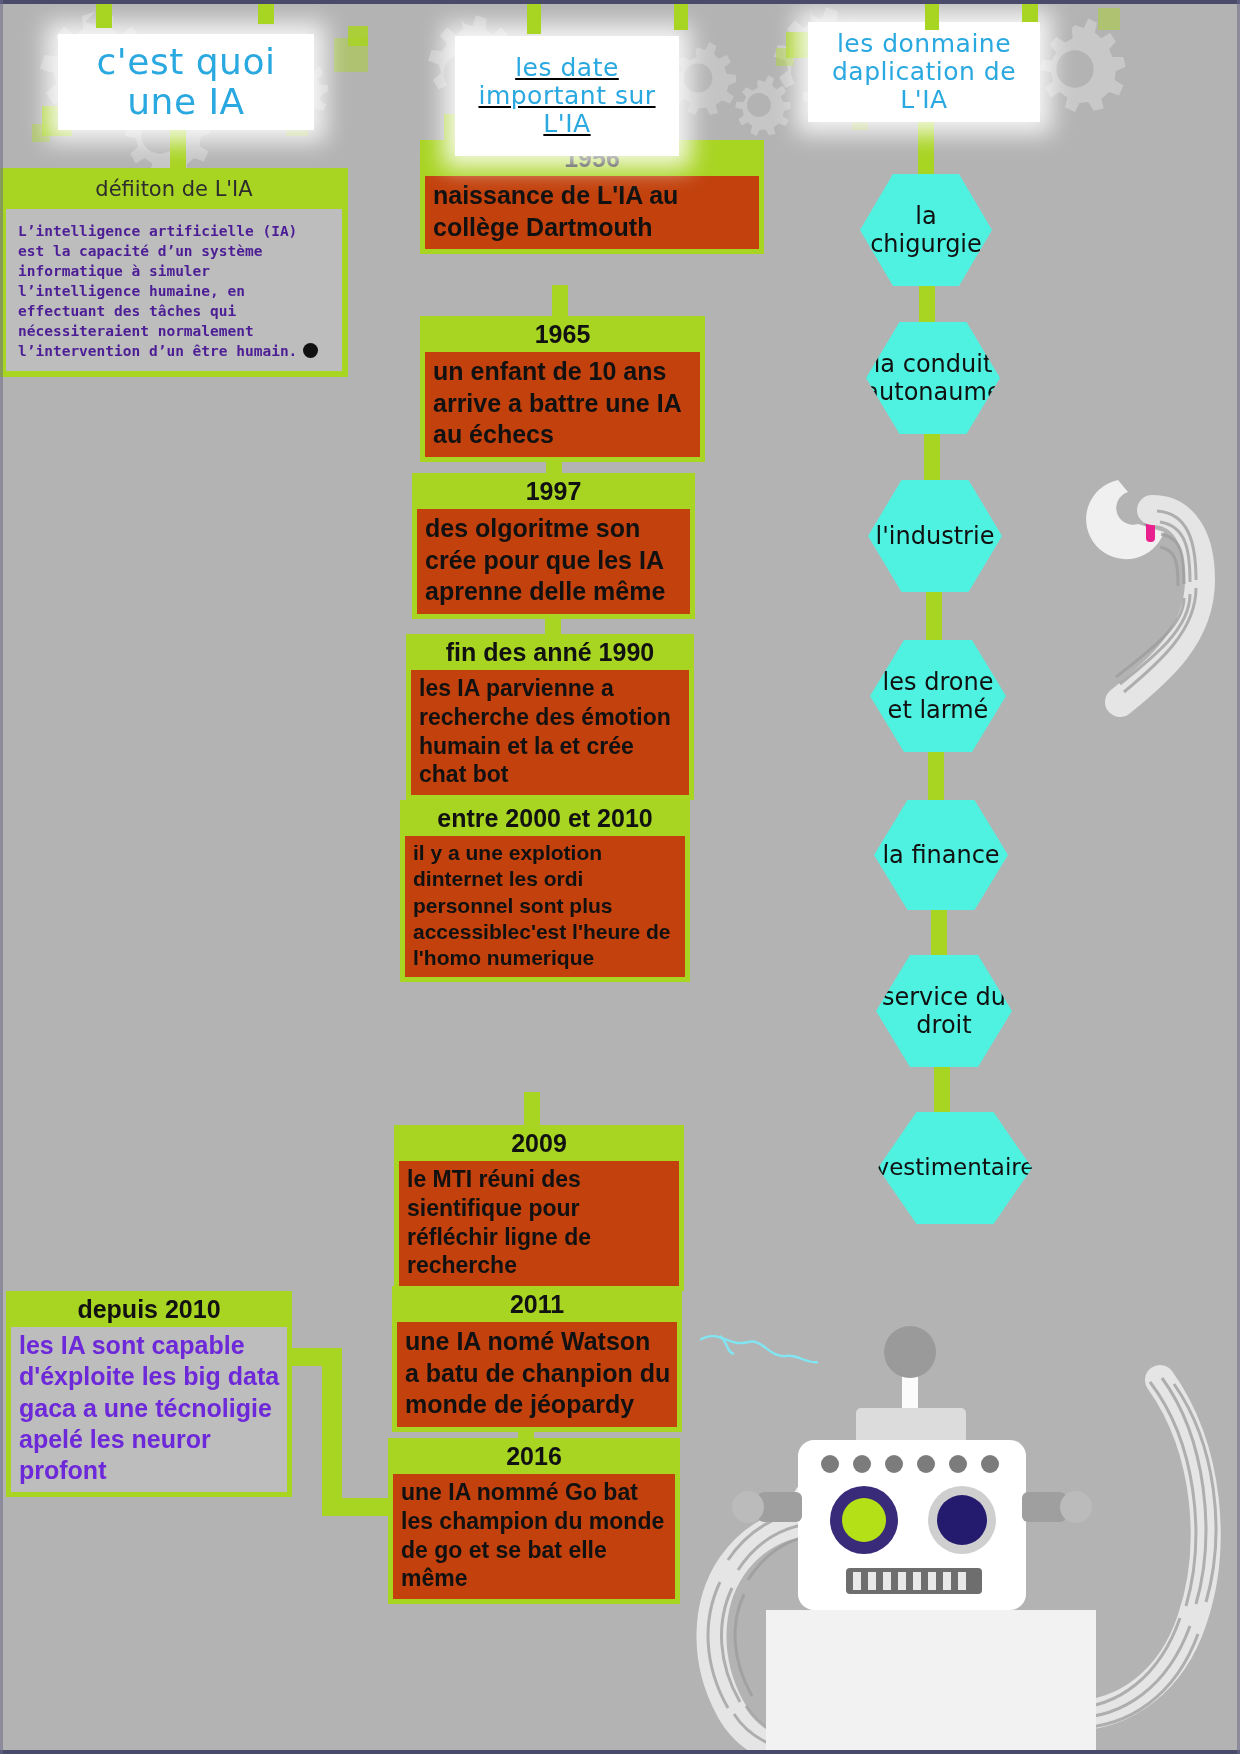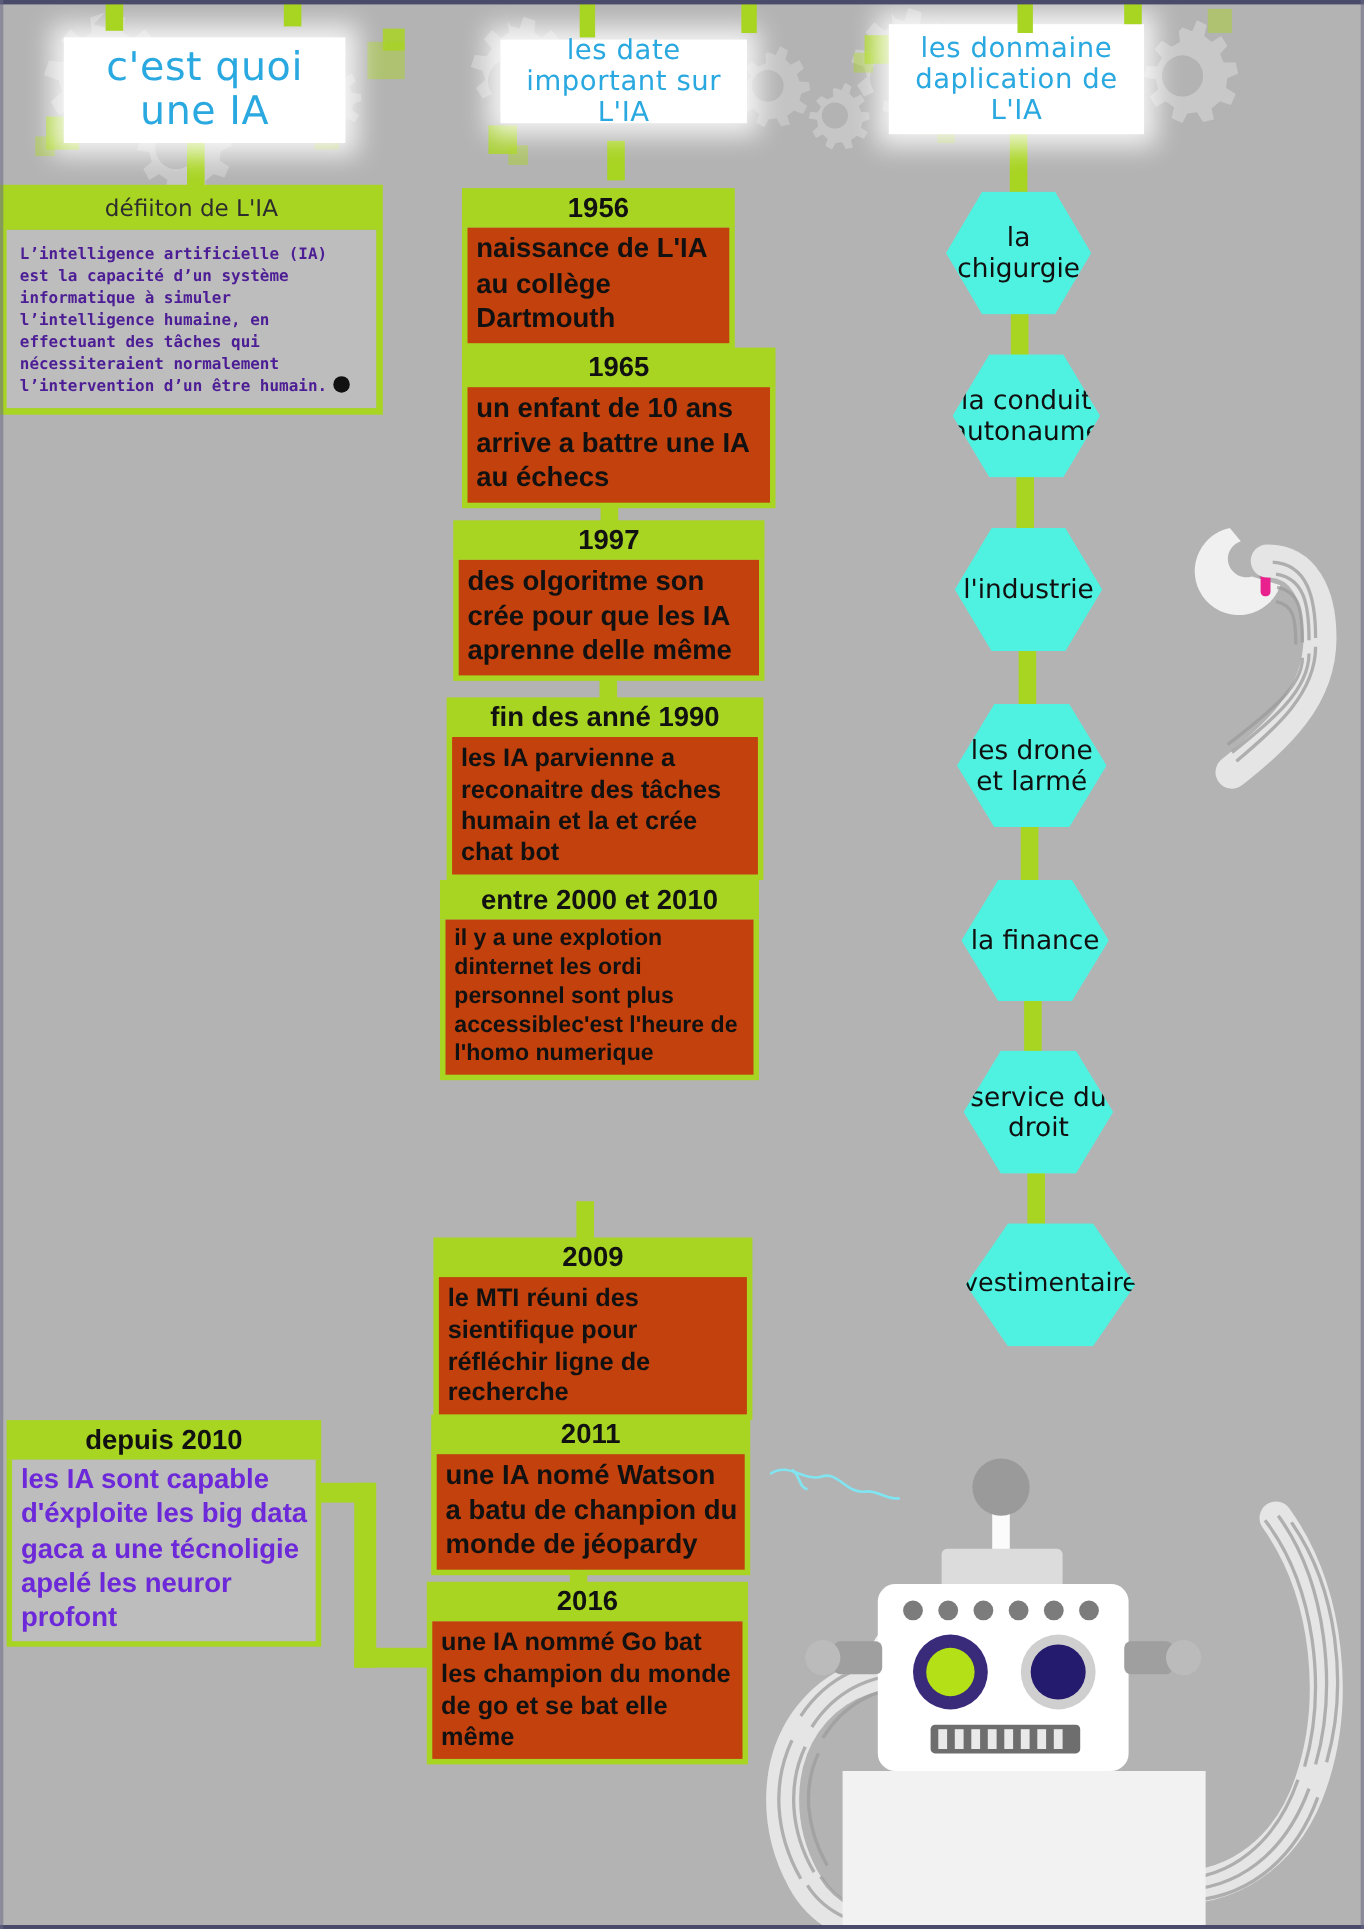--- a/index.html
+++ b/index.html
@@ -181,21 +181,21 @@
   <div class="stem-top" style="left:96px;top:0;width:16px;height:28px;"></div>
   <div class="stem-top" style="left:258px;top:0;width:16px;height:24px;"></div>
   <div class="stem-top" style="left:527px;top:0;width:14px;height:34px;"></div>
   <div class="stem-top" style="left:674px;top:0;width:14px;height:30px;"></div>
   <div class="stem-top" style="left:925px;top:0;width:14px;height:30px;"></div>
   <div class="stem-top" style="left:1022px;top:0;width:16px;height:22px;"></div>
 
   <div class="hdr" style="left:58px;top:34px;width:256px;height:96px;">
     <span style="font-size:36px;">c'est quoi une IA</span>
   </div>
-  <div class="hdr" style="left:455px;top:36px;width:224px;height:76px;">
+  <div class="hdr" style="left:455px;top:36px;width:224px;height:120px;text-decoration:underline;">
     <span style="font-size:25px;white-space:pre-line;">les date
 important sur
 L'IA</span>
   </div>
   <div class="hdr" style="left:808px;top:22px;width:232px;height:100px;">
     <span style="font-size:25px;white-space:pre-line;">les donmaine
 daplication de
 L'IA</span>
   </div>
 
@@ -214,21 +214,21 @@
   <div class="stem" style="left:538px;top:768px;width:16px;height:38px;"></div>
   <div class="stem" style="left:532px;top:928px;width:16px;height:40px;"></div>
   <div class="stem" style="left:524px;top:1092px;width:16px;height:38px;"></div>
   <div class="stem" style="left:520px;top:1252px;width:16px;height:38px;"></div>
   <div class="stem" style="left:518px;top:1404px;width:16px;height:38px;"></div>
 
   <div class="stem" style="left:286px;top:1348px;width:54px;height:18px;"></div>
   <div class="stem" style="left:322px;top:1348px;width:20px;height:168px;"></div>
   <div class="stem" style="left:322px;top:1498px;width:82px;height:18px;"></div>
 
-  <div class="ev" style="left:420px;top:171px;width:248px;">
+  <div class="ev" style="left:420px;top:140px;width:344px;">
     <div class="year">1956</div>
     <div class="txtwrap">
       <div class="txt">naissance de L'IA au collège Dartmouth</div>
     </div>
   </div>
 
   <div class="ev" style="left:420px;top:316px;width:285px;">
     <div class="year">1965</div>
     <div class="txtwrap">
       <div class="txt">un enfant de 10 ans arrive a battre une IA au échecs</div>
@@ -238,21 +238,21 @@
   <div class="ev" style="left:412px;top:473px;width:283px;">
     <div class="year">1997</div>
     <div class="txtwrap">
       <div class="txt">des olgoritme son crée pour que les IA aprenne delle même</div>
     </div>
   </div>
 
   <div class="ev mid" style="left:406px;top:634px;width:288px;">
     <div class="year">fin des anné 1990</div>
     <div class="txtwrap">
-      <div class="txt">les IA parvienne a reconaitre des tâches humain et la et crée chat bot</div>
+      <div class="txt">les IA parvienne a recherche des émotion humain et la et crée chat bot</div>
     </div>
   </div>
 
   <div class="ev small" style="left:400px;top:800px;width:290px;">
     <div class="year">entre 2000 et 2010</div>
     <div class="txtwrap">
       <div class="txt">il y a une explotion dinternet les ordi personnel sont plus accessiblec'est l'heure de l'homo numerique</div>
     </div>
   </div>
 

